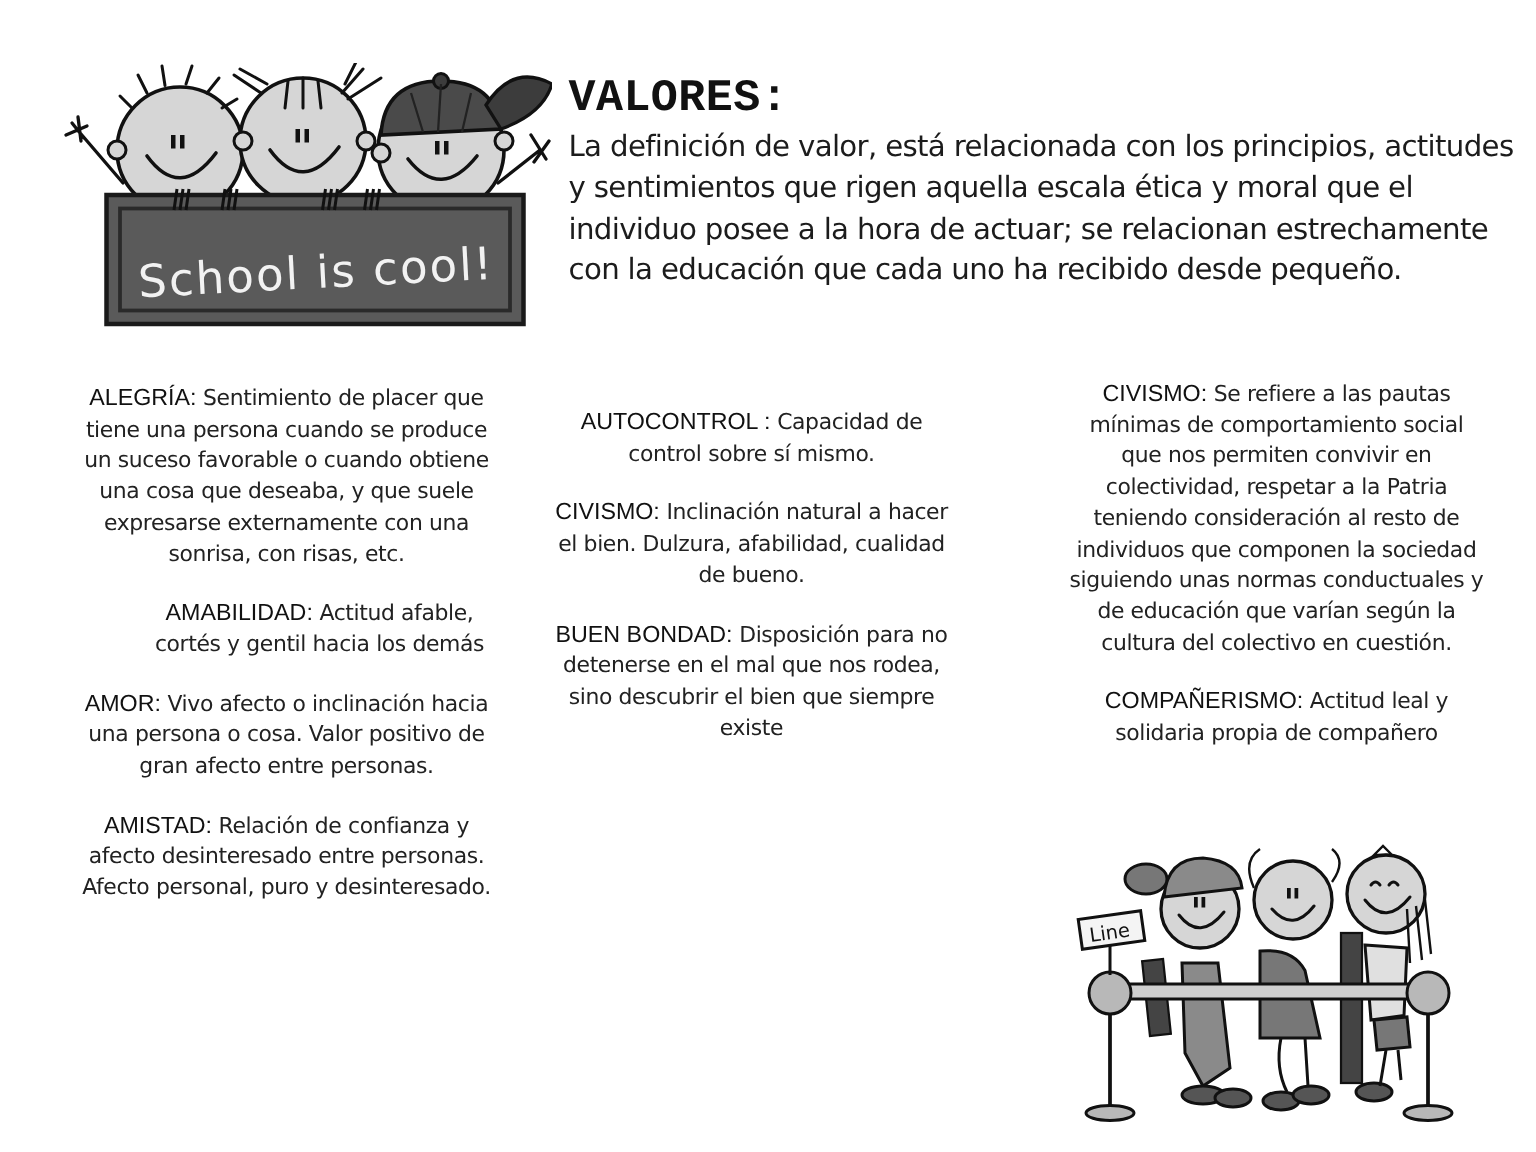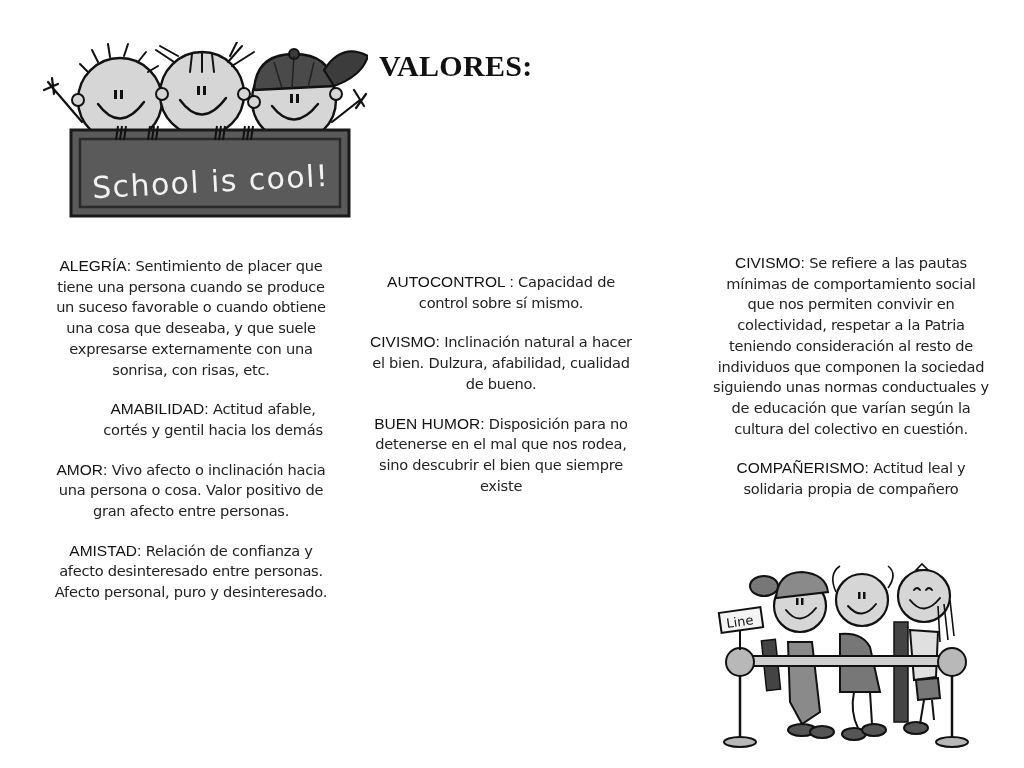--- a/index.html
+++ b/index.html
@@ -7,21 +7,21 @@
       width: 1024px; height: 768px; position: relative; overflow: hidden;
       font-family: "DejaVu Sans", "Liberation Sans", sans-serif;
       color: #1a1a1a;
     }
     .illus { position: absolute; }
     #top-illus { left: 42px; top: 42px; width: 326px; height: 178px; }
     #bottom-illus { left: 702px; top: 552px; width: 268px; height: 205px; }
 
     .header { position: absolute; left: 379px; top: 48px; width: 630px; }
     .title {
-      font-family: Liberation Serif, serif; font-weight: bold;
+      font-family: Liberation Mono, monospace; font-weight: bold;
       font-size: 30px; line-height: 36px; margin: 0; letter-spacing: 0.3px; color: #111;
     }
     .intro {
       font-family: "DejaVu Sans", sans-serif; font-size: 19.5px; line-height: 27.4px;
       margin: 0; color: #1c1c1c; letter-spacing: -0.45px;
     }
 
     .col { position: absolute; font-size: 14.6px; line-height: 20.7px; letter-spacing: -0.25px; color: #222; text-align: center; }
     .col .entry { margin: 0 0 19px 0; }
     .col .term { font-family: "Liberation Sans", sans-serif; font-size: 15.5px; color: #111; letter-spacing: 0; }
@@ -86,33 +86,34 @@
   <rect x="38" y="97" width="260" height="68" fill="none" stroke="#2a2a2a" stroke-width="2.5"></rect>
 
   <g stroke="#111" stroke-width="2" fill="none">
     <path d="M76 84 L74 98 M80 84 L78 98 M84 84 L82 98 M108 84 L106 98 M112 84 L110 98 M116 84 L114 98 M175 84 L173 98 M179 84 L177 98 M183 84 L181 98 M203 84 L201 98 M207 84 L205 98 M211 84 L209 98"></path>
   </g>
   <text x="50" y="150" fill="#f2f2f2" font-family="DejaVu Sans, sans-serif" font-size="30" textLength="236" transform="rotate(-3 168 140)">School is cool!</text>
 </svg>
 
 <div class="header">
   <h1 class="title">VALORES:</h1>
+  <p class="intro">La definición de valor, está relacionada con los principios, actitudes y sentimientos que rigen aquella escala ética y moral que el individuo posee a la hora de actuar; se relacionan estrechamente con la educación que cada uno ha recibido desde pequeño.</p>
 </div>
 
 <div id="col-1" class="col">
   <p class="entry"><span class="term">ALEGRÍA:</span><span class="def"> Sentimiento de placer que tiene una persona cuando se produce un suceso favorable o cuando obtiene una cosa que deseaba, y que suele expresarse externamente con una sonrisa, con risas, etc.</span></p>
   <p class="entry"><span class="term">AMABILIDAD:</span><span class="def"> Actitud afable, cortés y gentil hacia los demás</span></p>
   <p class="entry"><span class="term">AMOR:</span><span class="def"> Vivo afecto o inclinación hacia una persona o cosa. Valor positivo de gran afecto entre personas.</span></p>
   <p class="entry"><span class="term">AMISTAD:</span><span class="def"> Relación de confianza y afecto desinteresado entre personas. Afecto personal, puro y desinteresado.</span></p>
 </div>
 
 <div id="col-2" class="col">
   <p class="entry"><span class="term">AUTOCONTROL :</span><span class="def"> Capacidad de control sobre sí mismo.</span></p>
   <p class="entry"><span class="term">CIVISMO:</span><span class="def"> Inclinación natural a hacer el bien. Dulzura, afabilidad, cualidad de bueno.</span></p>
-  <p class="entry"><span class="term">BUEN HUMOR:</span><span class="def"> Disposición para no detenerse en el mal que nos rodea, sino descubrir el bien que siempre existe</span></p>
+  <p class="entry"><span class="term">BUEN BONDAD:</span><span class="def"> Disposición para no detenerse en el mal que nos rodea, sino descubrir el bien que siempre existe</span></p>
 </div>
 
 <div id="col-3" class="col">
   <p class="entry"><span class="term">CIVISMO:</span><span class="def"> Se refiere a las pautas mínimas de comportamiento social que nos permiten convivir en colectividad, respetar a la Patria teniendo consideración al resto de individuos que componen la sociedad siguiendo unas normas conductuales y de educación que varían según la cultura del colectivo en cuestión.</span></p>
   <p class="entry"><span class="term">COMPAÑERISMO:</span><span class="def"> Actitud leal y solidaria propia de compañero</span></p>
 </div>
 
 <svg id="bottom-illus" class="illus" viewBox="0 0 268 205">
 
   <rect x="62" y="88" width="14" height="50" fill="#444" stroke="#111" stroke-width="1.5" transform="rotate(-6 69 113)"></rect>

